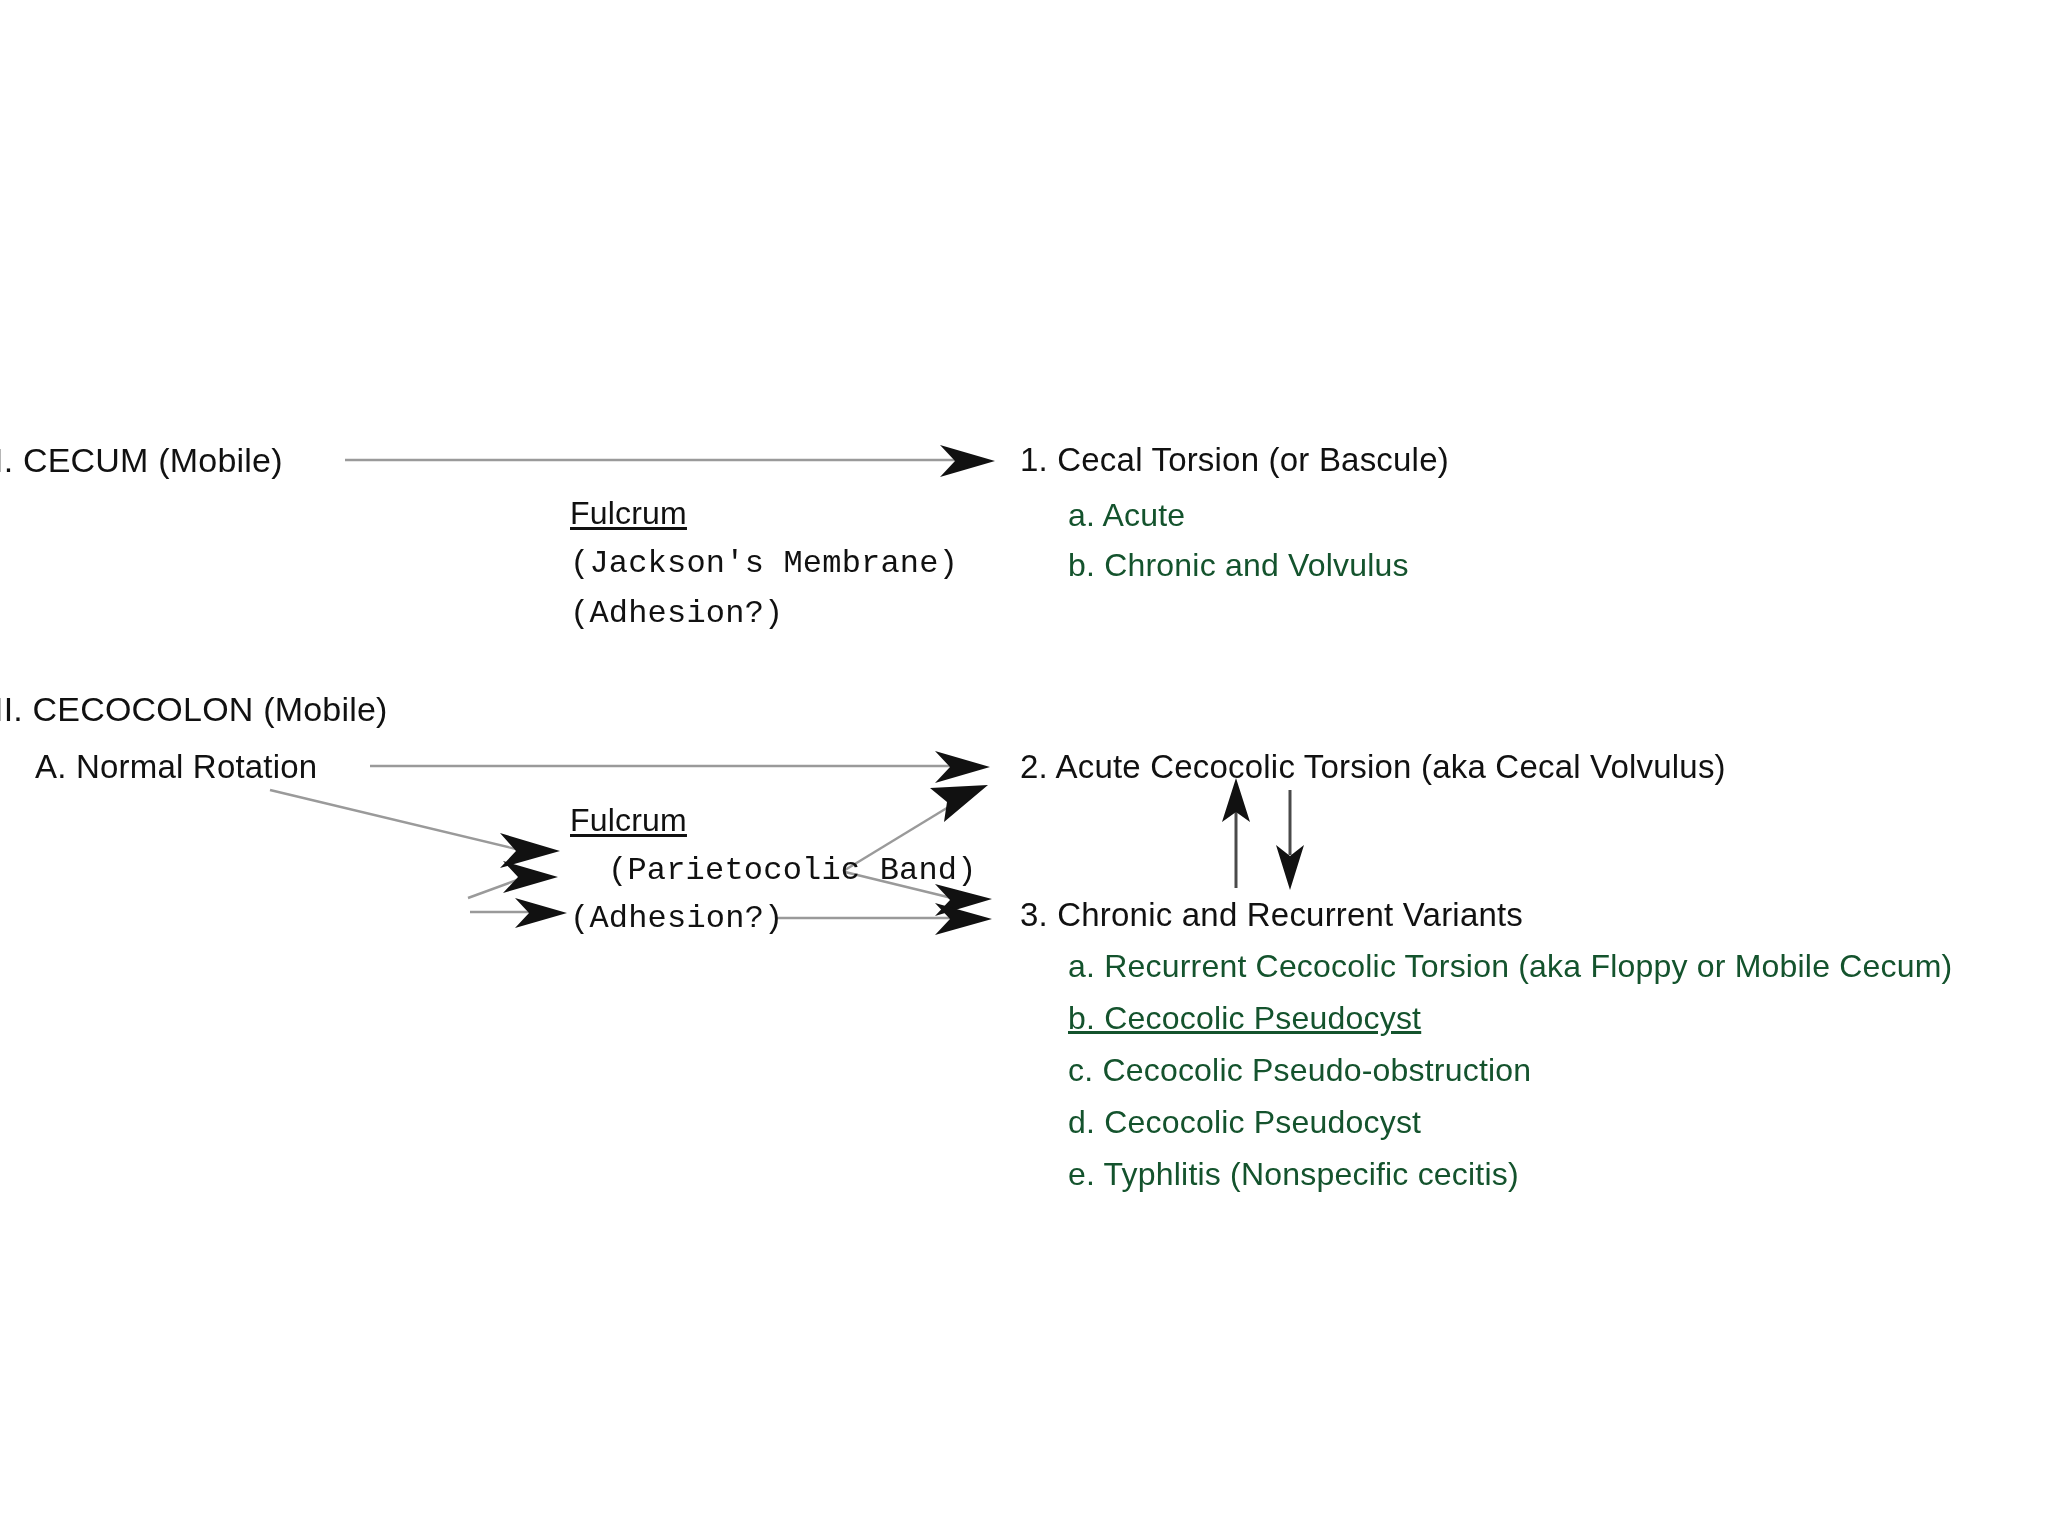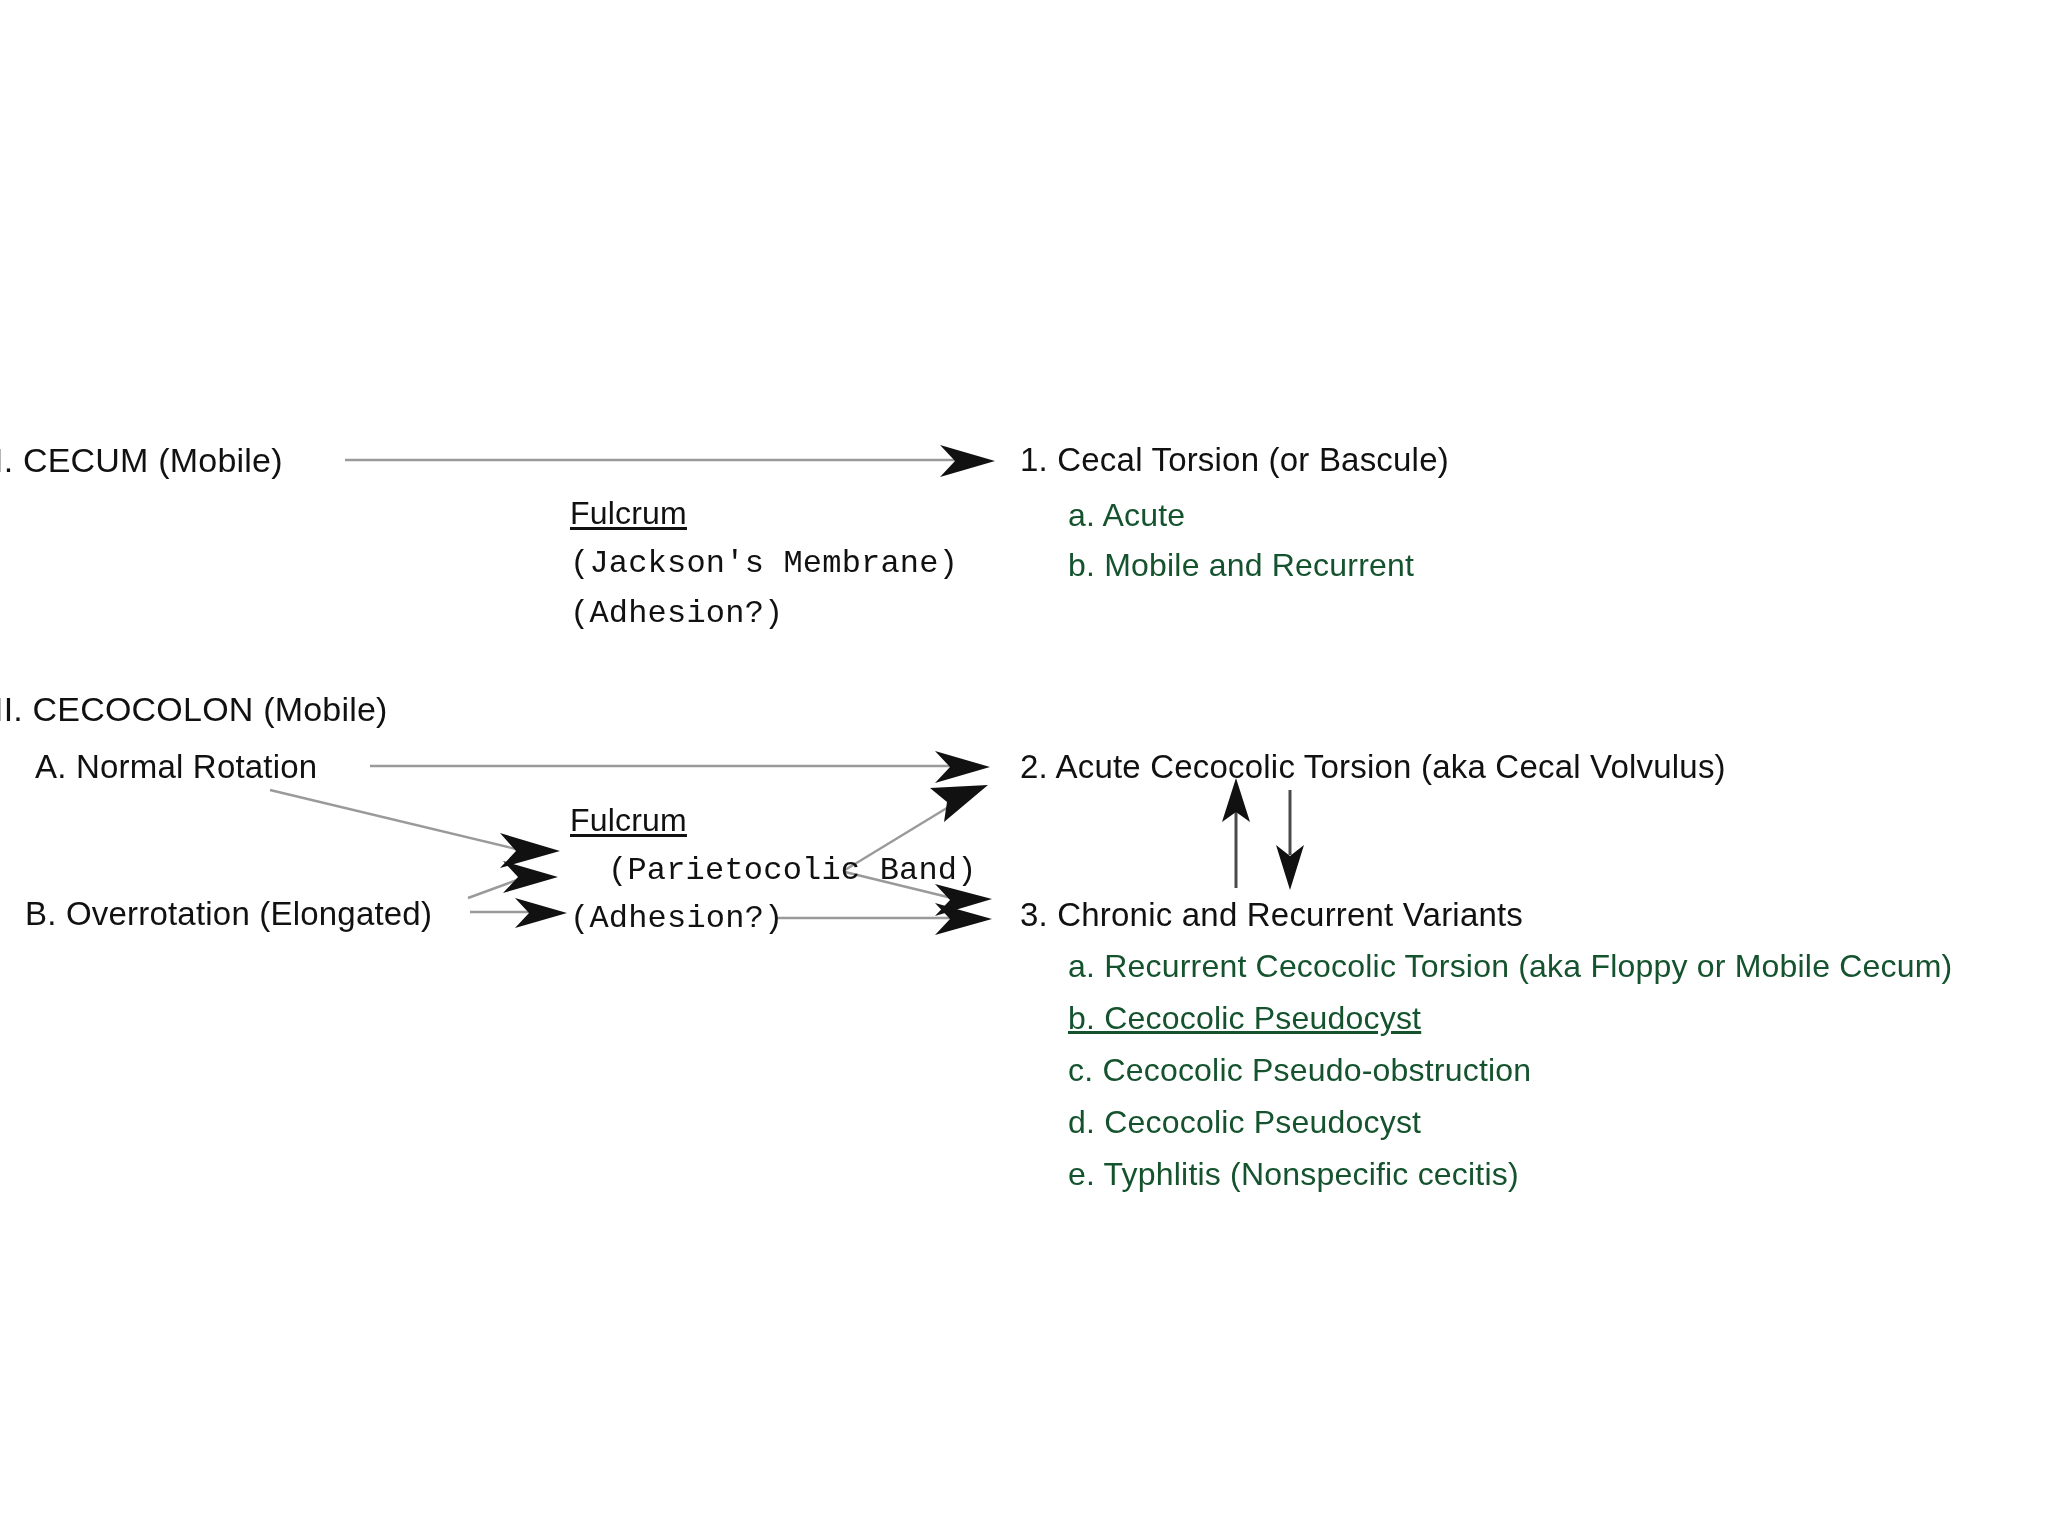--- a/index.html
+++ b/index.html
@@ -138,38 +138,37 @@
       <path d="M 1290 890 L 1276 845 L 1290 856 L 1304 845 Z" fill="#111111"></path>
     </g>
   </svg>
 
   <div class="txt lvl-roman" style="left:-6px; top:443px;">I.  CECUM (Mobile)</div>
 
   <div class="txt lvl-roman" style="left:-6px; top:692px;">II. CECOCOLON (Mobile)</div>
 
   <div class="txt lvl-alpha" style="left:35px; top:750px;">A. Normal Rotation</div>
 
-  <div class="txt lvl-alpha" style="left:25px; top:897px;">B. Overrotation (Elongated)</div>
 
   <div>
     <div class="txt fulcrum-head" style="left:570px; top:497px;">Fulcrum</div>
     <div class="txt fulcrum-line" style="left:570px; top:548px;">(Jackson's Membrane)</div>
     <div class="txt fulcrum-line" style="left:570px; top:598px;">(Adhesion?)</div>
   </div>
 
   <div>
     <div class="txt fulcrum-head" style="left:570px; top:804px;">Fulcrum</div>
     <div class="txt fulcrum-line" style="left:600px; top:855px;margin-left:8px;">(Parietocolic Band)</div>
     <div class="txt fulcrum-line" style="left:570px; top:903px;">(Adhesion?)</div>
   </div>
 
   <div>
     <div class="txt lvl-num" style="left:1020px; top:443px;">1. Cecal Torsion (or Bascule)</div>
     <div class="txt lvl-sub" style="left:1068px; top:499px;">a. Acute</div>
-    <div class="txt lvl-sub" style="left:1068px; top:549px;">b. Mobile and Recurrent</div>
+    <div class="txt lvl-sub" style="left:1068px; top:549px;">b. Chronic and Volvulus</div>
   </div>
 
   <div>
     <div class="txt lvl-num" style="left:1020px; top:750px;">2. Acute Cecocolic Torsion (aka Cecal Volvulus)</div>
   </div>
 
   <div>
     <div class="txt lvl-num" style="left:1020px; top:898px;">3. Chronic and Recurrent Variants</div>
     <div class="txt lvl-sub" style="left:1068px; top:950px;">a. Recurrent Cecocolic Torsion (aka Floppy or Mobile Cecum)</div>
     <div class="txt lvl-sub" style="left:1068px; top:1002px;text-decoration:underline;">b. Cecocolic Pseudocyst</div>

